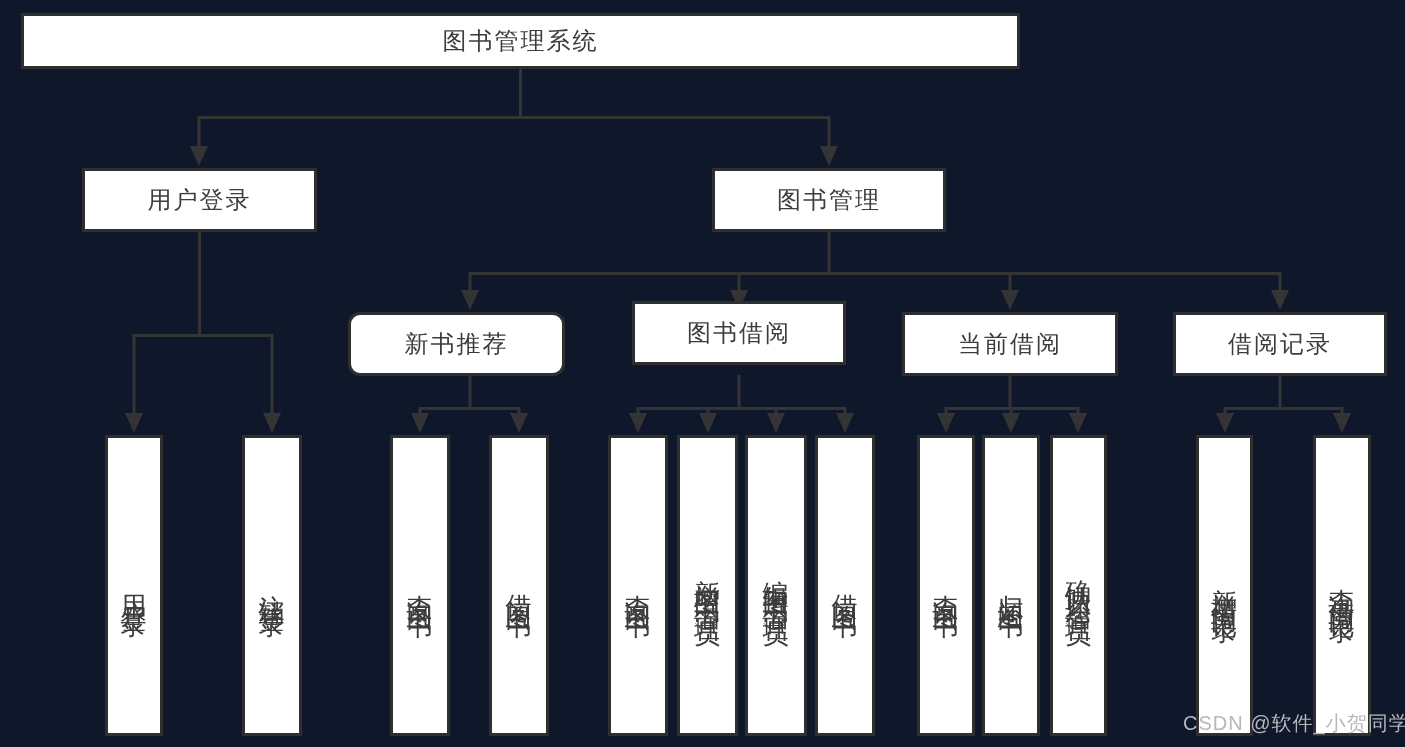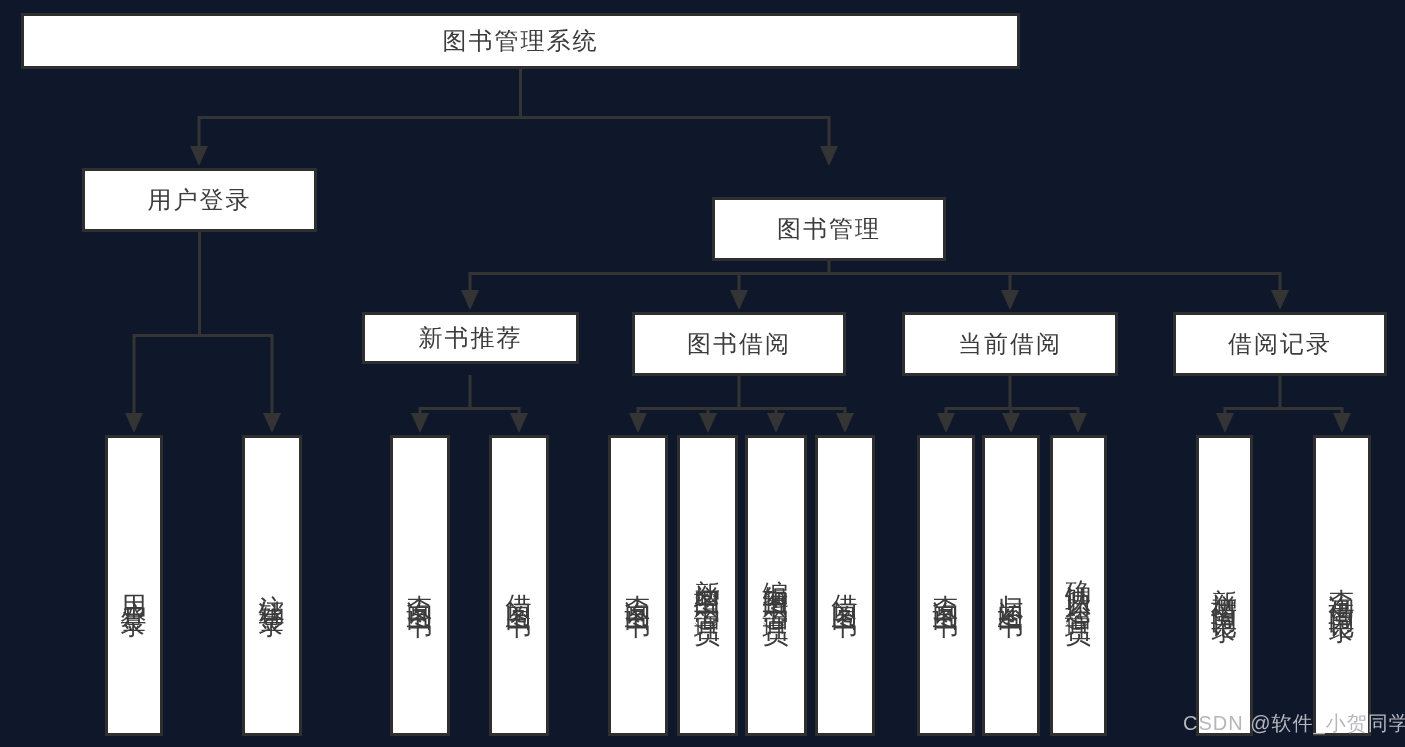--- a/index.html
+++ b/index.html
@@ -81,28 +81,28 @@
     </g>
   </svg>
 
   <div class="node hbox" style="left:21px; top:13px; width:999px; height:56px;">
     <span>图书管理系统</span>
   </div>
 
   <div class="node hbox" style="left:82px; top:168px; width:235px; height:64px;">
     <span>用户登录</span>
   </div>
-  <div class="node hbox" style="left:712px; top:168px; width:234px; height:64px;margin-top:29px;">
+  <div class="node hbox" style="left:712px; top:168px; width:234px; height:64px;">
     <span>图书管理</span>
   </div>
 
-  <div class="node hbox" style="left:362px; top:312px; width:217px; height:52px;">
+  <div class="node hbox" style="left:348px; top:312px; width:217px; height:64px;border-radius:12px;">
     <span>新书推荐</span>
   </div>
-  <div class="node hbox" style="left:632px; top:312px; width:214px; height:64px;">
+  <div class="node hbox" style="left:632px; top:301px; width:214px; height:64px;">
     <span>图书借阅</span>
   </div>
   <div class="node hbox" style="left:902px; top:312px; width:216px; height:64px;font-family:Liberation Mono, monospace;">
     <span>当前借阅</span>
   </div>
   <div class="node hbox" style="left:1173px; top:312px; width:214px; height:64px;">
     <span>借阅记录</span>
   </div>
 
   <div class="node vbox" style="left:105px; top:435px; width:58px; height:301px;">

